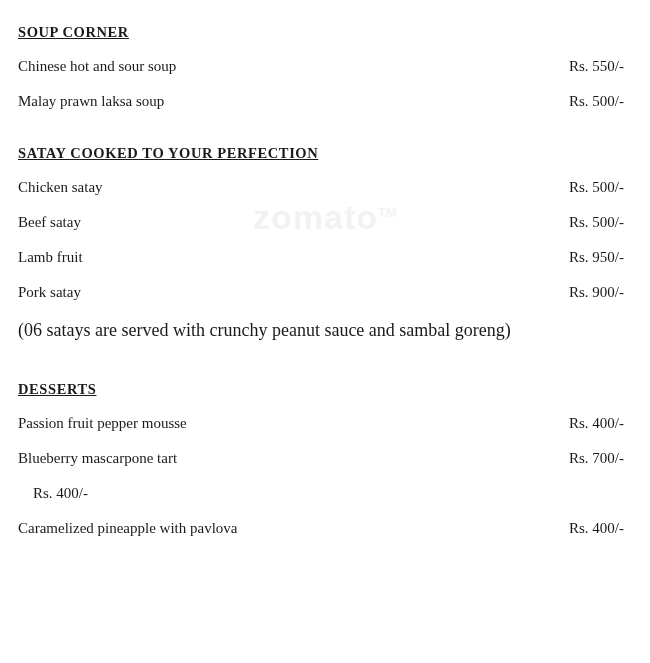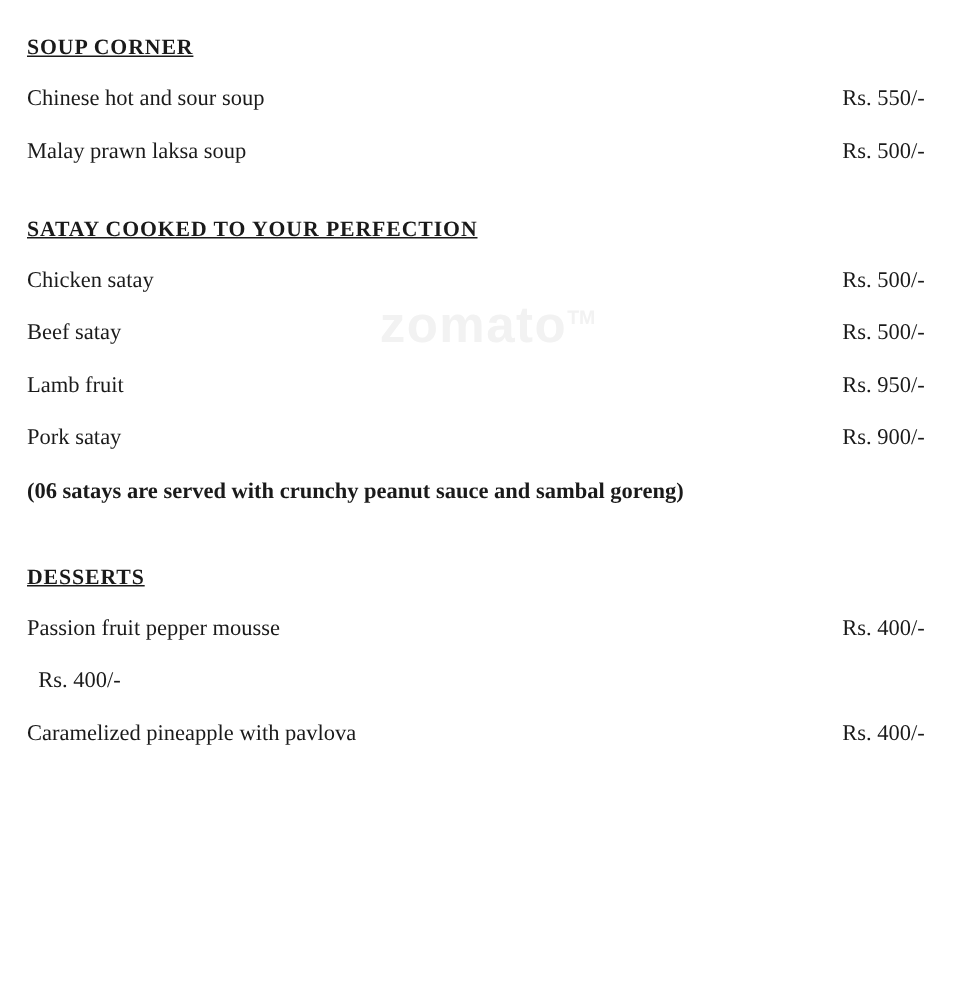--- a/index.html
+++ b/index.html
@@ -64,29 +64,28 @@
     padding: 10px 0 10px 0;
     position: relative;
     z-index: 1;
   }
   .item-name {
     white-space: nowrap;
     text-align: right;
   }
   .item-price {
     white-space: nowrap;
-    text-align: center;
+    text-align: right;
     min-width: 70px;
   }
   .note {
-    font-size: 15px;
+    font-size: 18px;
     padding: 10px 0 6px 0;
     position: relative;
     z-index: 1;
-    font-weight: bold;
   }
   .gap {
     height: 16px;
   }
   .gap-lg {
     height: 24px;
   }
 </style>
 </head>
 <body>
@@ -134,20 +133,24 @@
 
   <div class="gap-lg"></div>
 
   <div class="section">
     <div class="section-title">DESSERTS</div>
     <div class="item">
       <span class="item-name">Passion fruit pepper mousse</span>
       <span class="item-price">Rs. 400/-</span>
     </div>
     <div class="item">
+      <span class="item-name">Blueberry mascarpone tart</span>
+      <span class="item-price">Rs. 700/-</span>
+    </div>
+    <div class="item">
       <span class="item-price">Rs. 400/-</span>
     </div>
     <div class="item">
       <span class="item-name">Caramelized pineapple with pavlova</span>
       <span class="item-price">Rs. 400/-</span>
     </div>
   </div>
 
 </div>
 

